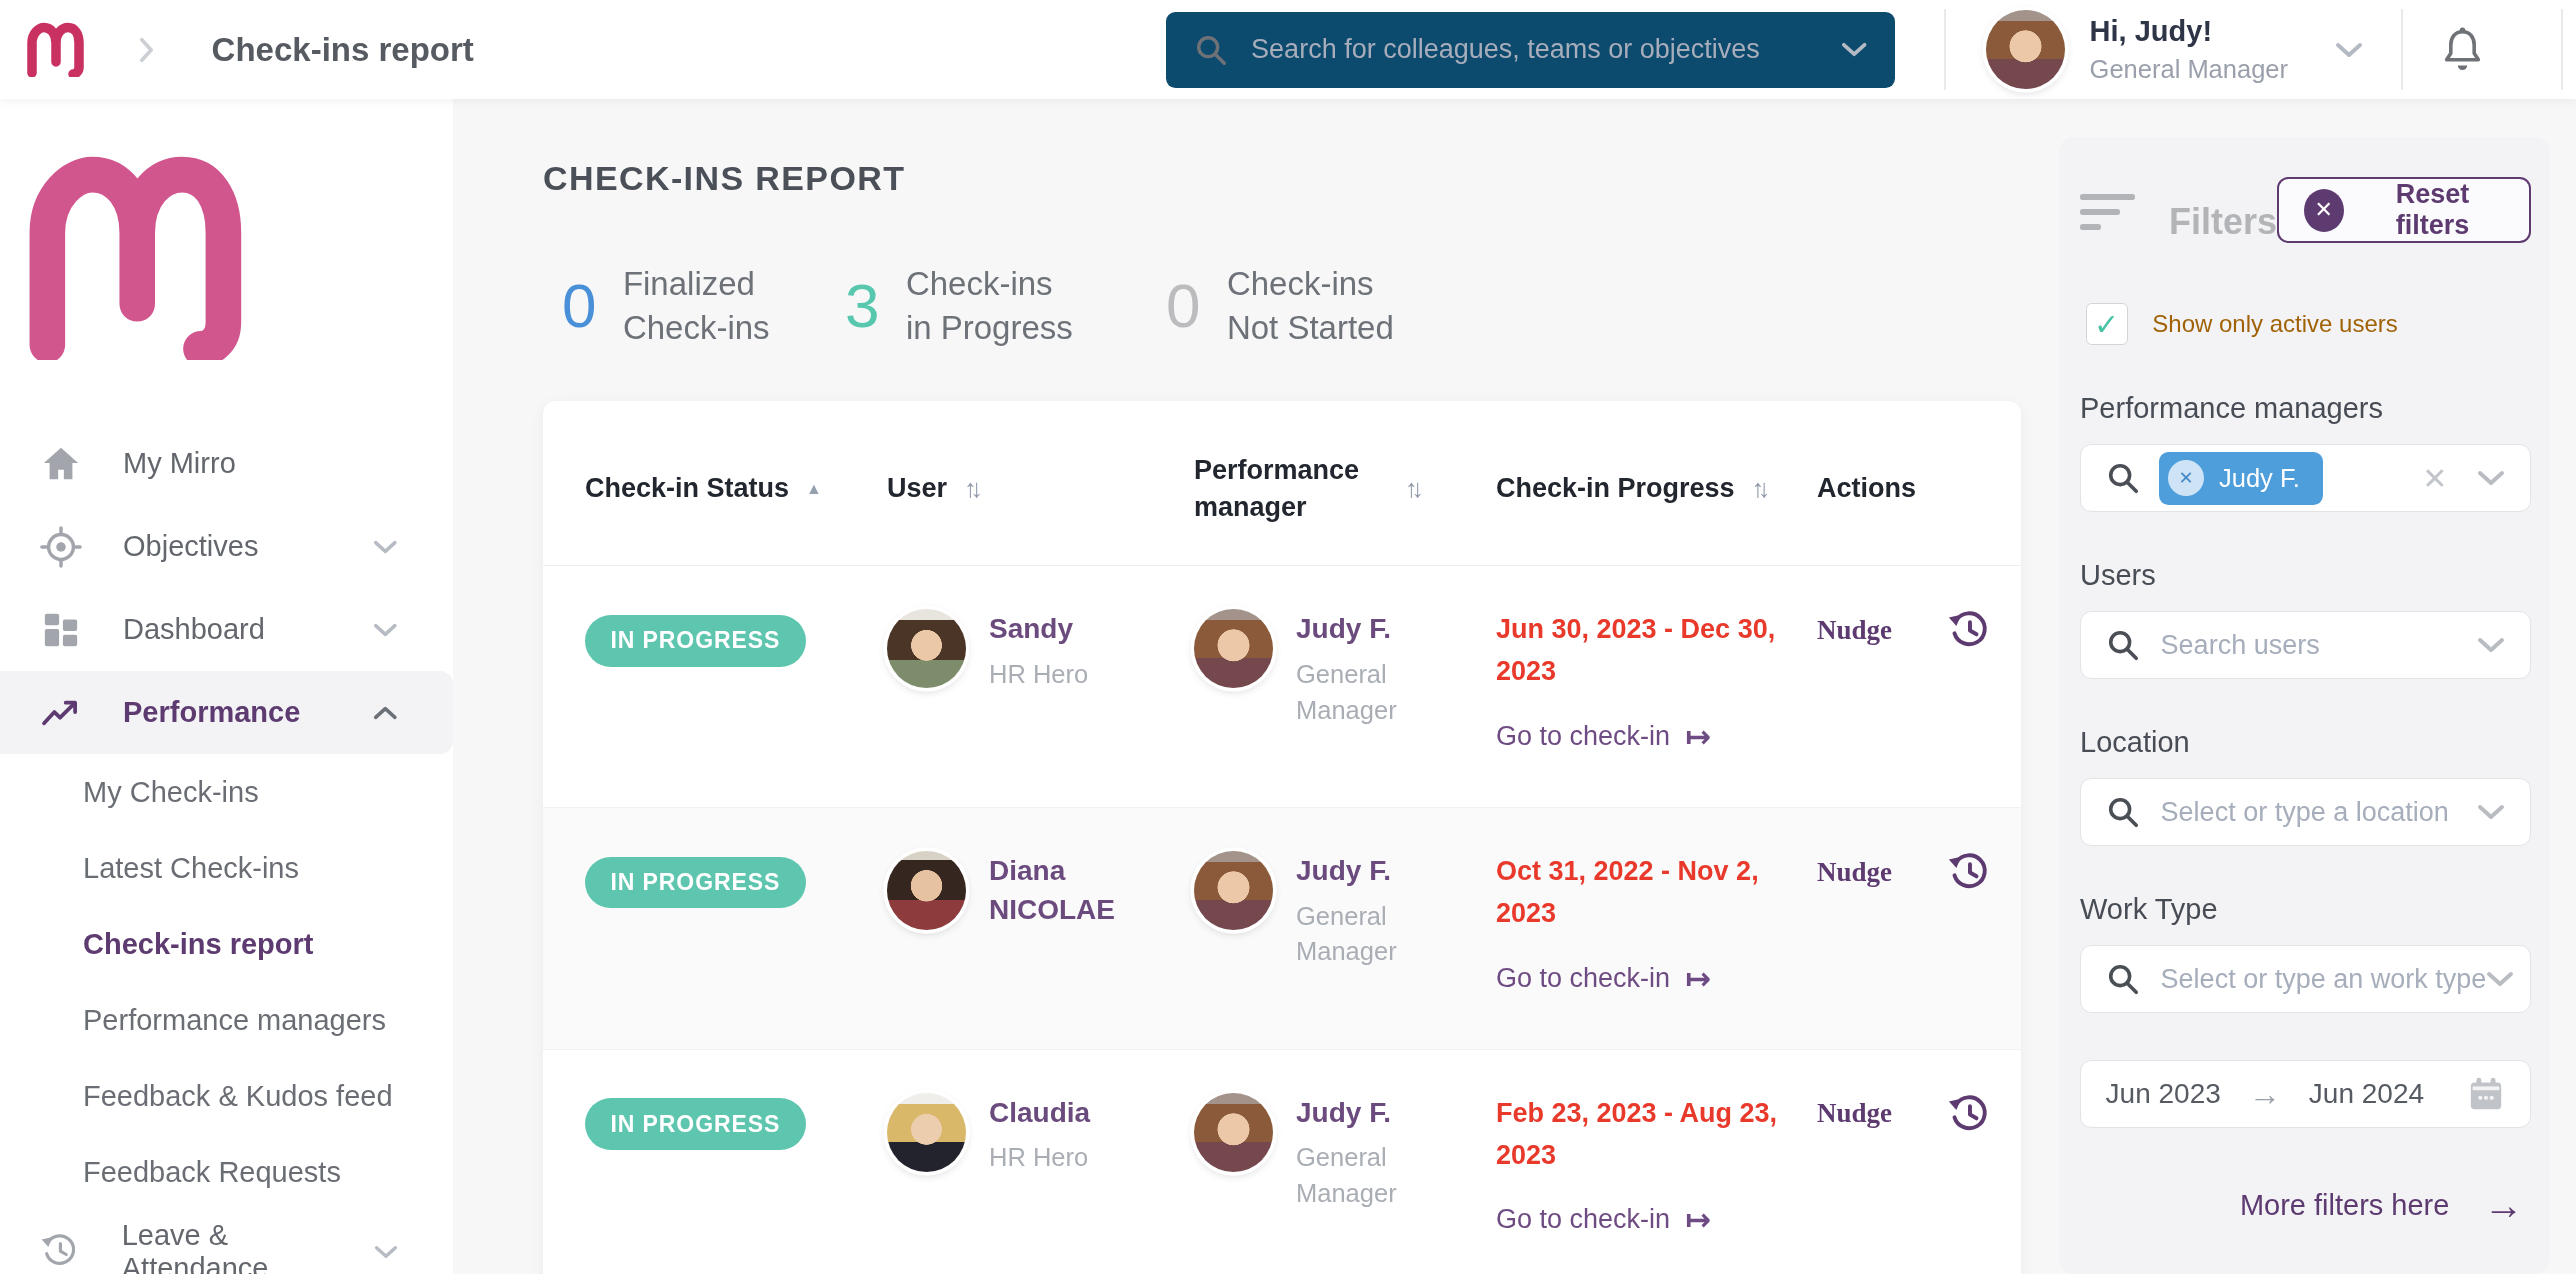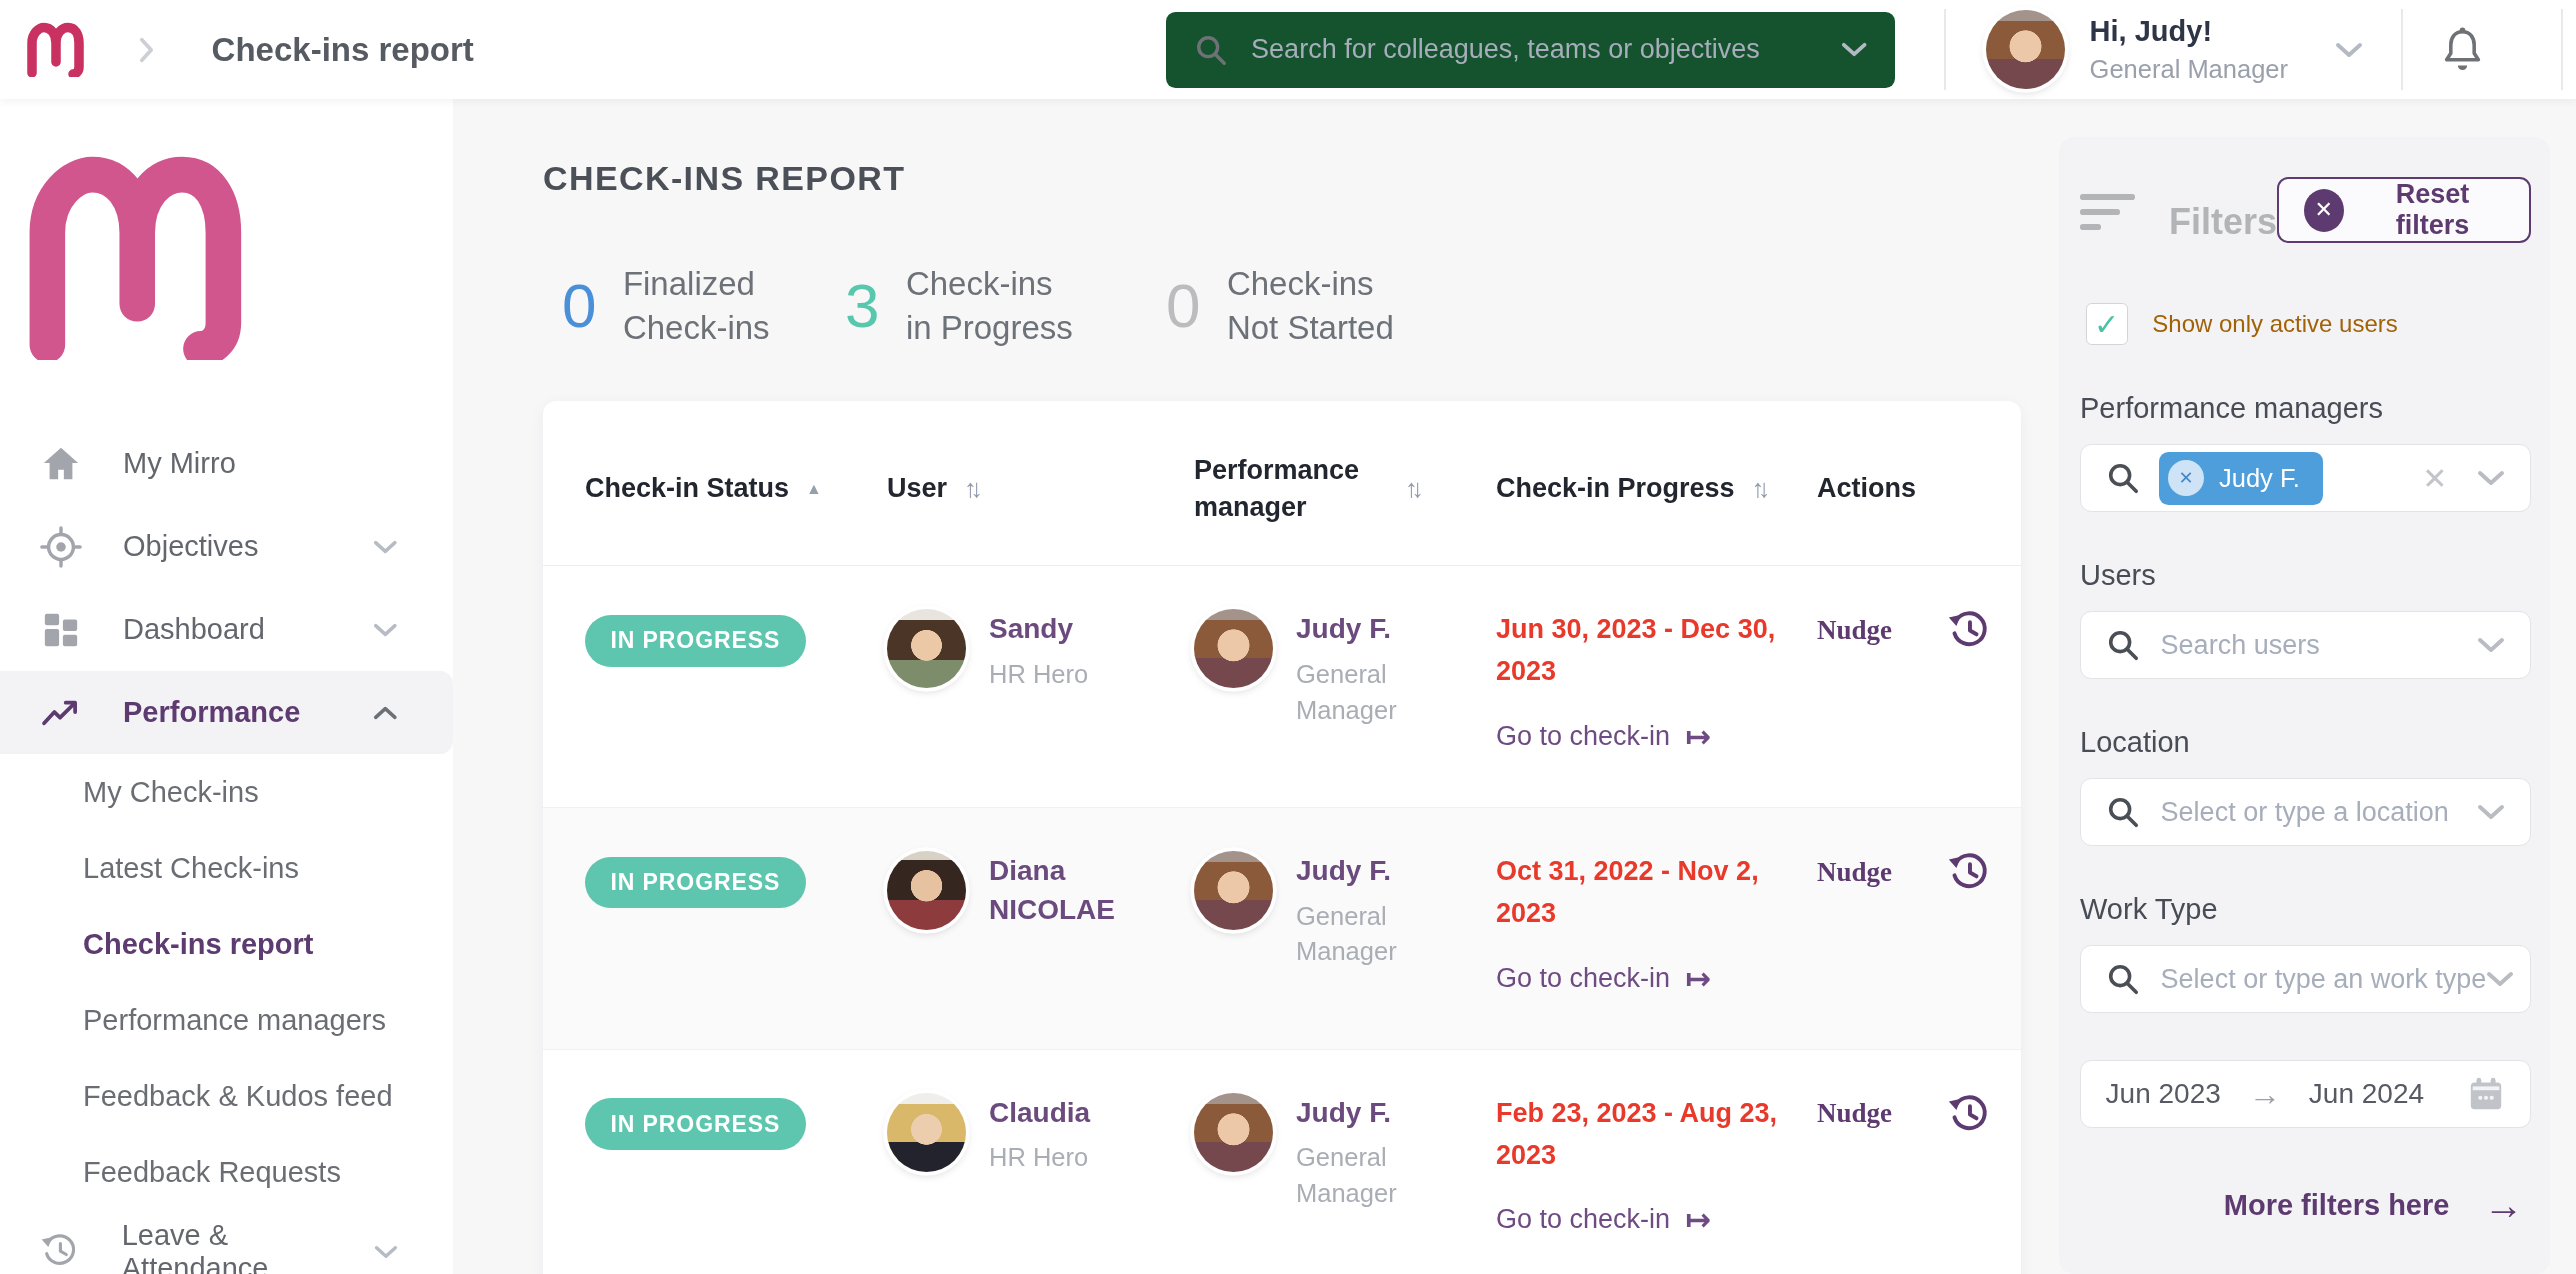--- a/index.html
+++ b/index.html
@@ -14,21 +14,21 @@
 
 
 .topbar {
   height:99px; background:#fff; display:flex; align-items:center;
   position:relative; z-index:5; box-shadow:0 1.9px 9.4px rgba(40,40,70,.08);
 }
 .tlogo { margin-left:24.6px; color:#c93160; }
 .bchev { margin-left:53px; color:#ccd0d5; }
 .tb-title { margin-left:57px; font-size:33px; font-weight:600; color:#565a61; }
 .searchbar {
-  margin-left:auto; width:729px; height:76px; background:#14532d; border-radius:9.4px;
+  margin-left:auto; width:729px; height:76px; background:#0c4a6e; border-radius:9.4px;
   display:flex; align-items:center; padding:12px 28px; cursor:text;
 }
 .searchbar .mag { color:#6e7277; }
 .searchbar .ph { font-size:27px; color:#a7adbb; margin-left:23px; }
 .searchbar .chev { margin-left:auto; color:#b4bac4; }
 .vdiv { width:1.9px; height:81px; background:#e8e9eb; margin-left:49px; flex-shrink:0; }
 .vdiv.last { margin-left:77px; margin-right:13.2px; }
 .profile { display:flex; align-items:center; margin-left:40px; cursor:pointer; }
 .ptext { margin-left:24.6px; }
 .greet { font-size:29px; font-weight:700; color:#2e3547; }
@@ -129,21 +129,21 @@
 .finput .chev { margin-left:auto; color:#b9bcc1; flex-shrink:0; }
 .finput .chev.noauto { margin-left:0; }
 .clearx { color:#c2c5ca; font-size:30px; margin-left:auto; margin-right:30px; cursor:pointer; }
 .chip { height:53px; background:#4d9edb; border-radius:9.4px; display:flex; align-items:center; padding:0 23px 0 9.4px; margin-left:19px; }
 .chip .cx { width:36px; height:36px; border-radius:50%; background:#cfe3f7; color:#4788c8; font-size:18px; font-weight:700; display:flex; align-items:center; justify-content:center; cursor:pointer; }
 .chip .clbl { font-size:25.5px; color:#fff; margin-left:15px; }
 .pv { font-size:28px; color:#565b63; white-space:nowrap; }
 .parrow { color:#9aa0a8; font-size:32px; margin:0 28px; line-height:1; }
 .cal { margin-left:auto; color:#c0c3c8; }
 .morefilters { display:flex; justify-content:flex-end; align-items:center; margin-top:57px; padding-right:7.6px; cursor:pointer; }
-.morefilters .lbl { font-size:29px; font-weight:700; color:#5d3a70; }
+.morefilters .lbl { font-size:29px; font-weight:400; color:#5d3a70; }
 .morefilters .arr { font-size:40px; font-weight:700; color:#5d3a70; margin-left:34px; line-height:1; }
 </style>
 </head>
 <body>
 
 <header class="topbar">
   <svg class="tlogo" width="60" height="55" viewBox="0 0 120 110">
     <path d="M14 102 V42 C14 22 28 11 38 11 C52 11 62 24 62 42 V80 M62 42 C62 22 74 11 86 11 C100 11 108 24 108 42 V90 C108 100 101 104 96 104" fill="none" stroke="currentColor" stroke-width="19" stroke-linecap="round"></path>
   </svg>
   <svg class="bchev" width="17" height="28" viewBox="0 0 18 30">

